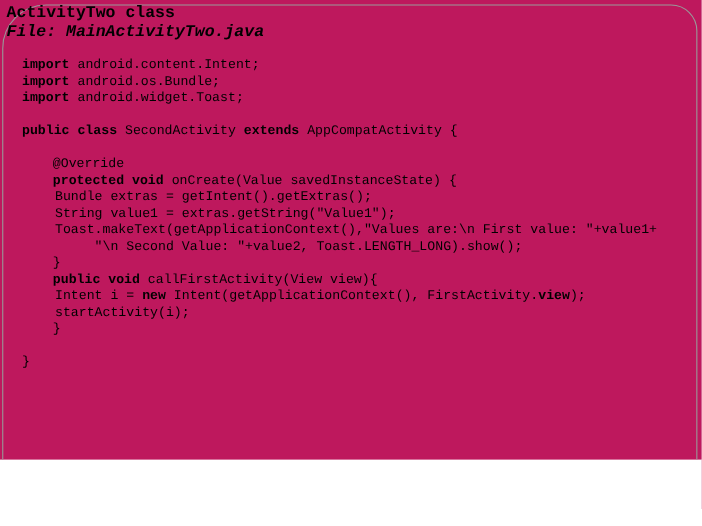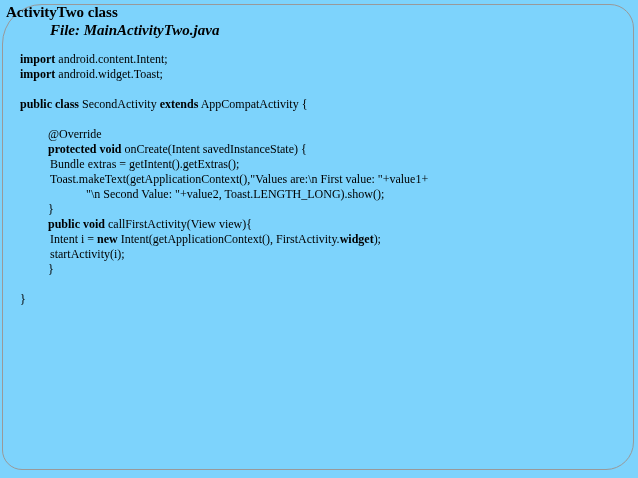--- a/index.html
+++ b/index.html
@@ -3,24 +3,24 @@
 <meta charset="utf-8">
 <style>
   html, body {
     margin: 0;
     padding: 0;
     background: #ffffff;
   }
   .slide {
     position: relative;
     width: 638px;
-    height: 478px;
-    background: #7dd3fc;
+    height: 418px;
+    background: #be185d;
     overflow: hidden;
-    font-family: Liberation Serif, serif;
+    font-family: Liberation Mono, monospace;
     color: #000000;
   }
   .slide-border {
     position: absolute;
     left: 2px;
     top: 4px;
     width: 632px;
     height: 466px;
     border: 1px solid #999999;
     border-radius: 40px 24px 28px 20px; 
@@ -37,21 +37,20 @@
     font-weight: bold;
     line-height: 18px;
     white-space: nowrap;
   }
   .subtitle {
     font-size: 15px;
     font-weight: bold;
     font-style: italic;
     line-height: 18px;
     white-space: nowrap;
-    margin-left: 44px;
   }
   .code {
     position: absolute;
     left: 0;
     top: 52px;
     right: 4px;
   }
   .code-line {
     height: 15px;
     line-height: 15px;
@@ -69,30 +68,32 @@
 <body>
 
 <div class="slide">
   <div class="slide-border"></div>
   <div class="title-block">
     <div class="title">ActivityTwo class</div>
     <div class="subtitle">File: MainActivityTwo.java</div>
   </div>
   <div class="code" id="code-block">
       <div class="code-line indent-0"><span class="kw">import</span><span> android.content.Intent;</span></div>
+      <div class="code-line indent-0"><span class="kw">import</span><span> android.os.Bundle;</span></div>
       <div class="code-line indent-0"><span class="kw">import</span><span> android.widget.Toast;</span></div>
       <div class="code-line indent-0">&nbsp;</div>
       <div class="code-line indent-0"><span class="kw">public class</span><span> SecondActivity </span><span class="kw">extends</span><span> AppCompatActivity {</span></div>
       <div class="code-line indent-0">&nbsp;</div>
       <div class="code-line indent-1"><span>@Override</span></div>
-      <div class="code-line indent-1"><span class="kw">protected void</span><span> onCreate(Intent savedInstanceState) {</span></div>
+      <div class="code-line indent-1"><span class="kw">protected void</span><span> onCreate(Value savedInstanceState) {</span></div>
       <div class="code-line indent-2"><span>Bundle extras = getIntent().getExtras();</span></div>
+      <div class="code-line indent-2"><span>String value1 = extras.getString("Value1");</span></div>
       <div class="code-line indent-2"><span>Toast.makeText(getApplicationContext(),"Values are:\n First value: "+value1+</span></div>
       <div class="code-line indent-3"><span>"\n Second Value: "+value2, Toast.LENGTH_LONG).show();</span></div>
       <div class="code-line indent-1"><span>}</span></div>
       <div class="code-line indent-1"><span class="kw">public void</span><span> callFirstActivity(View view){</span></div>
-      <div class="code-line indent-2"><span>Intent i = </span><span class="kw">new</span><span> Intent(getApplicationContext(), FirstActivity.</span><span class="kw">widget</span><span>);</span></div>
+      <div class="code-line indent-2"><span>Intent i = </span><span class="kw">new</span><span> Intent(getApplicationContext(), FirstActivity.</span><span class="kw">view</span><span>);</span></div>
       <div class="code-line indent-2"><span>startActivity(i);</span></div>
       <div class="code-line indent-1"><span>}</span></div>
       <div class="code-line indent-0">&nbsp;</div>
       <div class="code-line indent-0"><span>}</span></div>
     </div>
 </div>
 
 </body></html>

